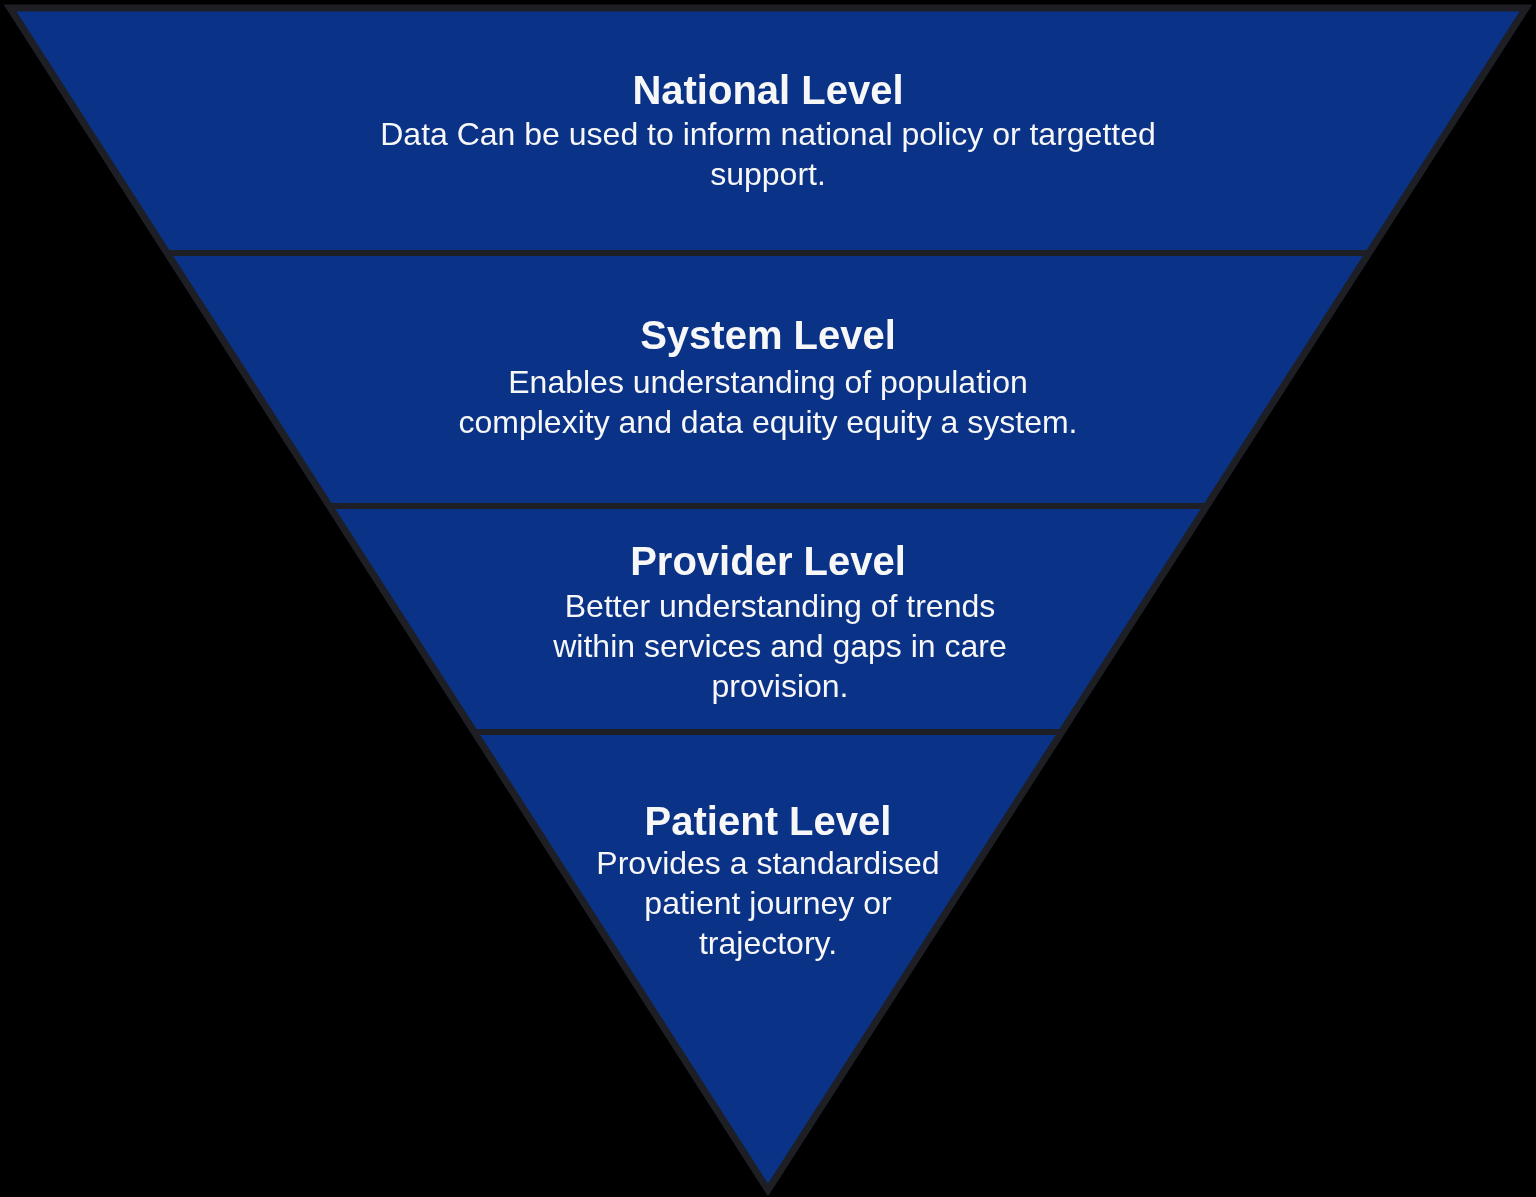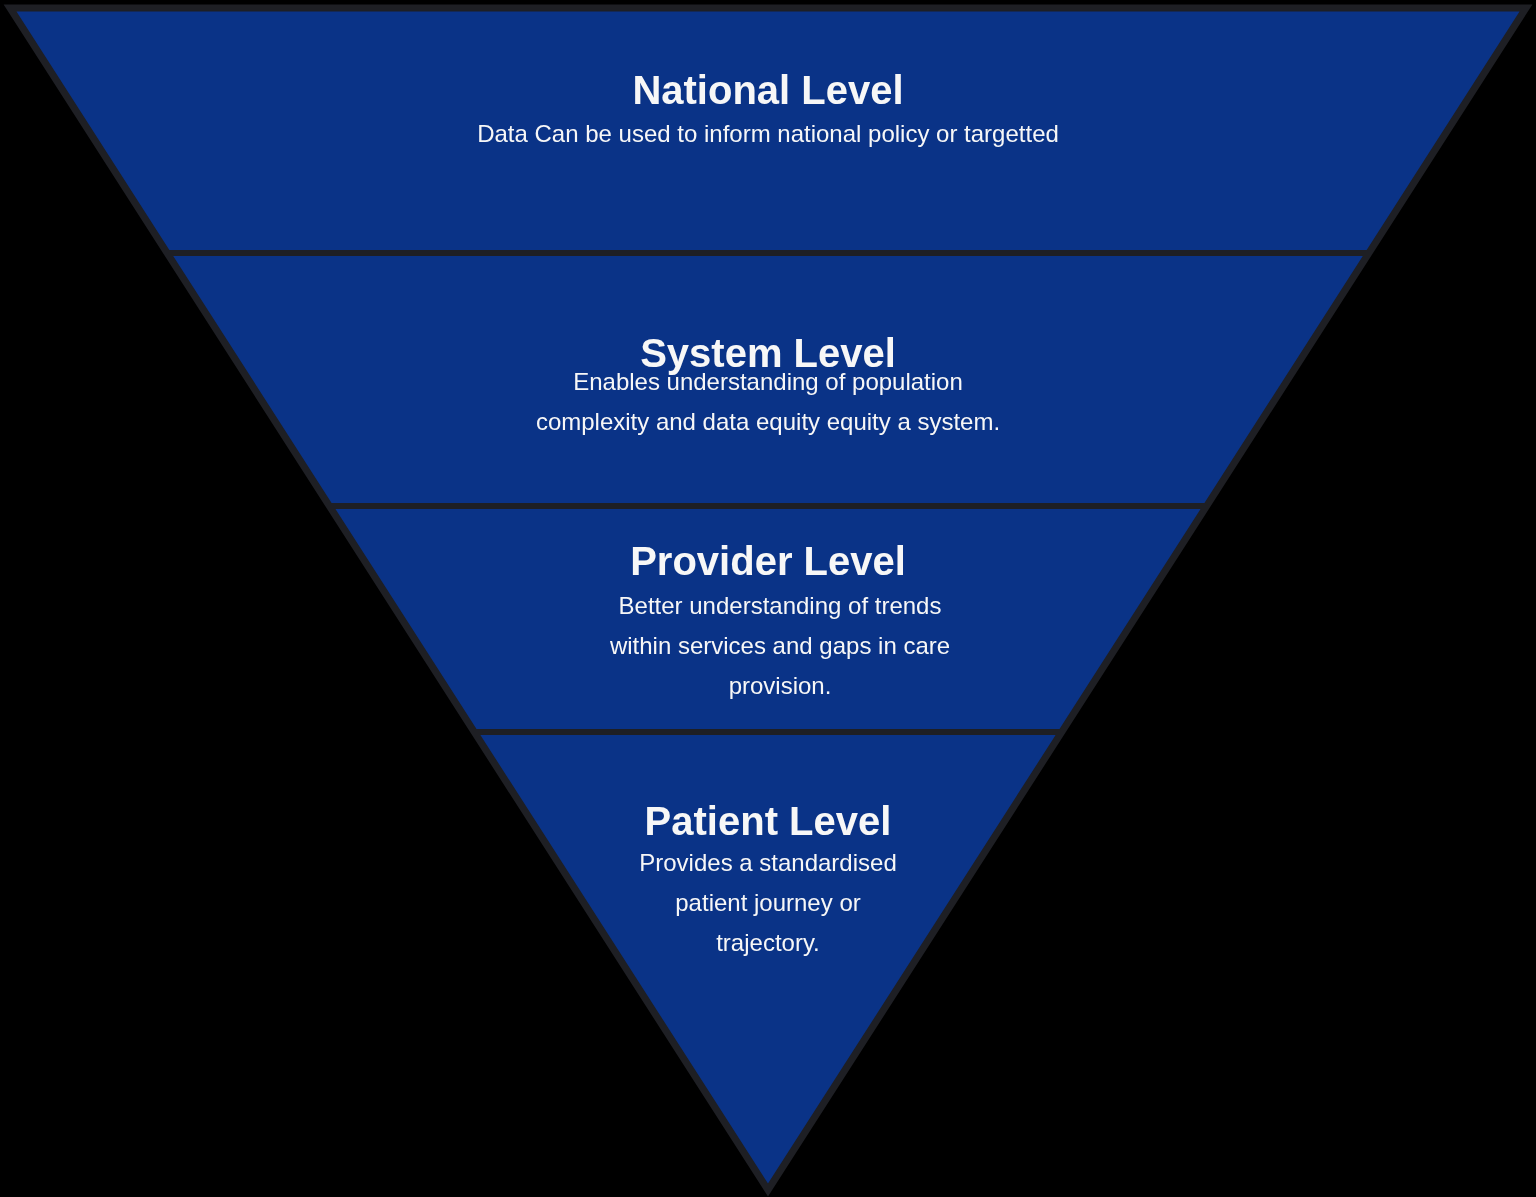--- a/index.html
+++ b/index.html
@@ -62,27 +62,27 @@
   }
   .desc {
     position: absolute;
     left: 0;
     width: 1536px;
     text-align: center;
     color: var(--text);
   }
   .desc-line {
     display: block;
-    font-size: 24px;
+    font-size: 32px;
     line-height: 40px;
   }
   
   #title-national  { top: 68px; }
   #desc-national   { top: 114px; }
-  #title-system    { top: 331px; }
+  #title-system    { top: 313px; }
   #desc-system     { top: 362px; }
   #title-provider  { top: 539px; }
   #desc-provider   { top: 586px; margin-left: 12px; }
   #title-patient   { top: 799px; }
   #desc-patient    { top: 843px; }
 </style>
 </head>
 <body>
 
 <div class="stage">
@@ -92,20 +92,21 @@
     <line class="divider" x1="167" y1="253" x2="1369" y2="253"></line>
     <line class="divider" x1="330" y1="506" x2="1206" y2="506"></line>
     <line class="divider" x1="476" y1="732" x2="1062" y2="732"></line>
   </svg>
 
   <div class="level-text" id="title-national">
     <span class="level-title">National Level</span>
   </div>
   <div class="desc" id="desc-national">
     <span class="desc-line">Data Can be used to inform national policy or targetted</span>
+    <span class="desc-line">support.</span>
   </div>
 
   <div class="level-text" id="title-system">
     <span class="level-title">System Level</span>
   </div>
   <div class="desc" id="desc-system">
     <span class="desc-line">Enables understanding of population</span>
     <span class="desc-line">complexity and data equity equity a system.</span>
   </div>
 

